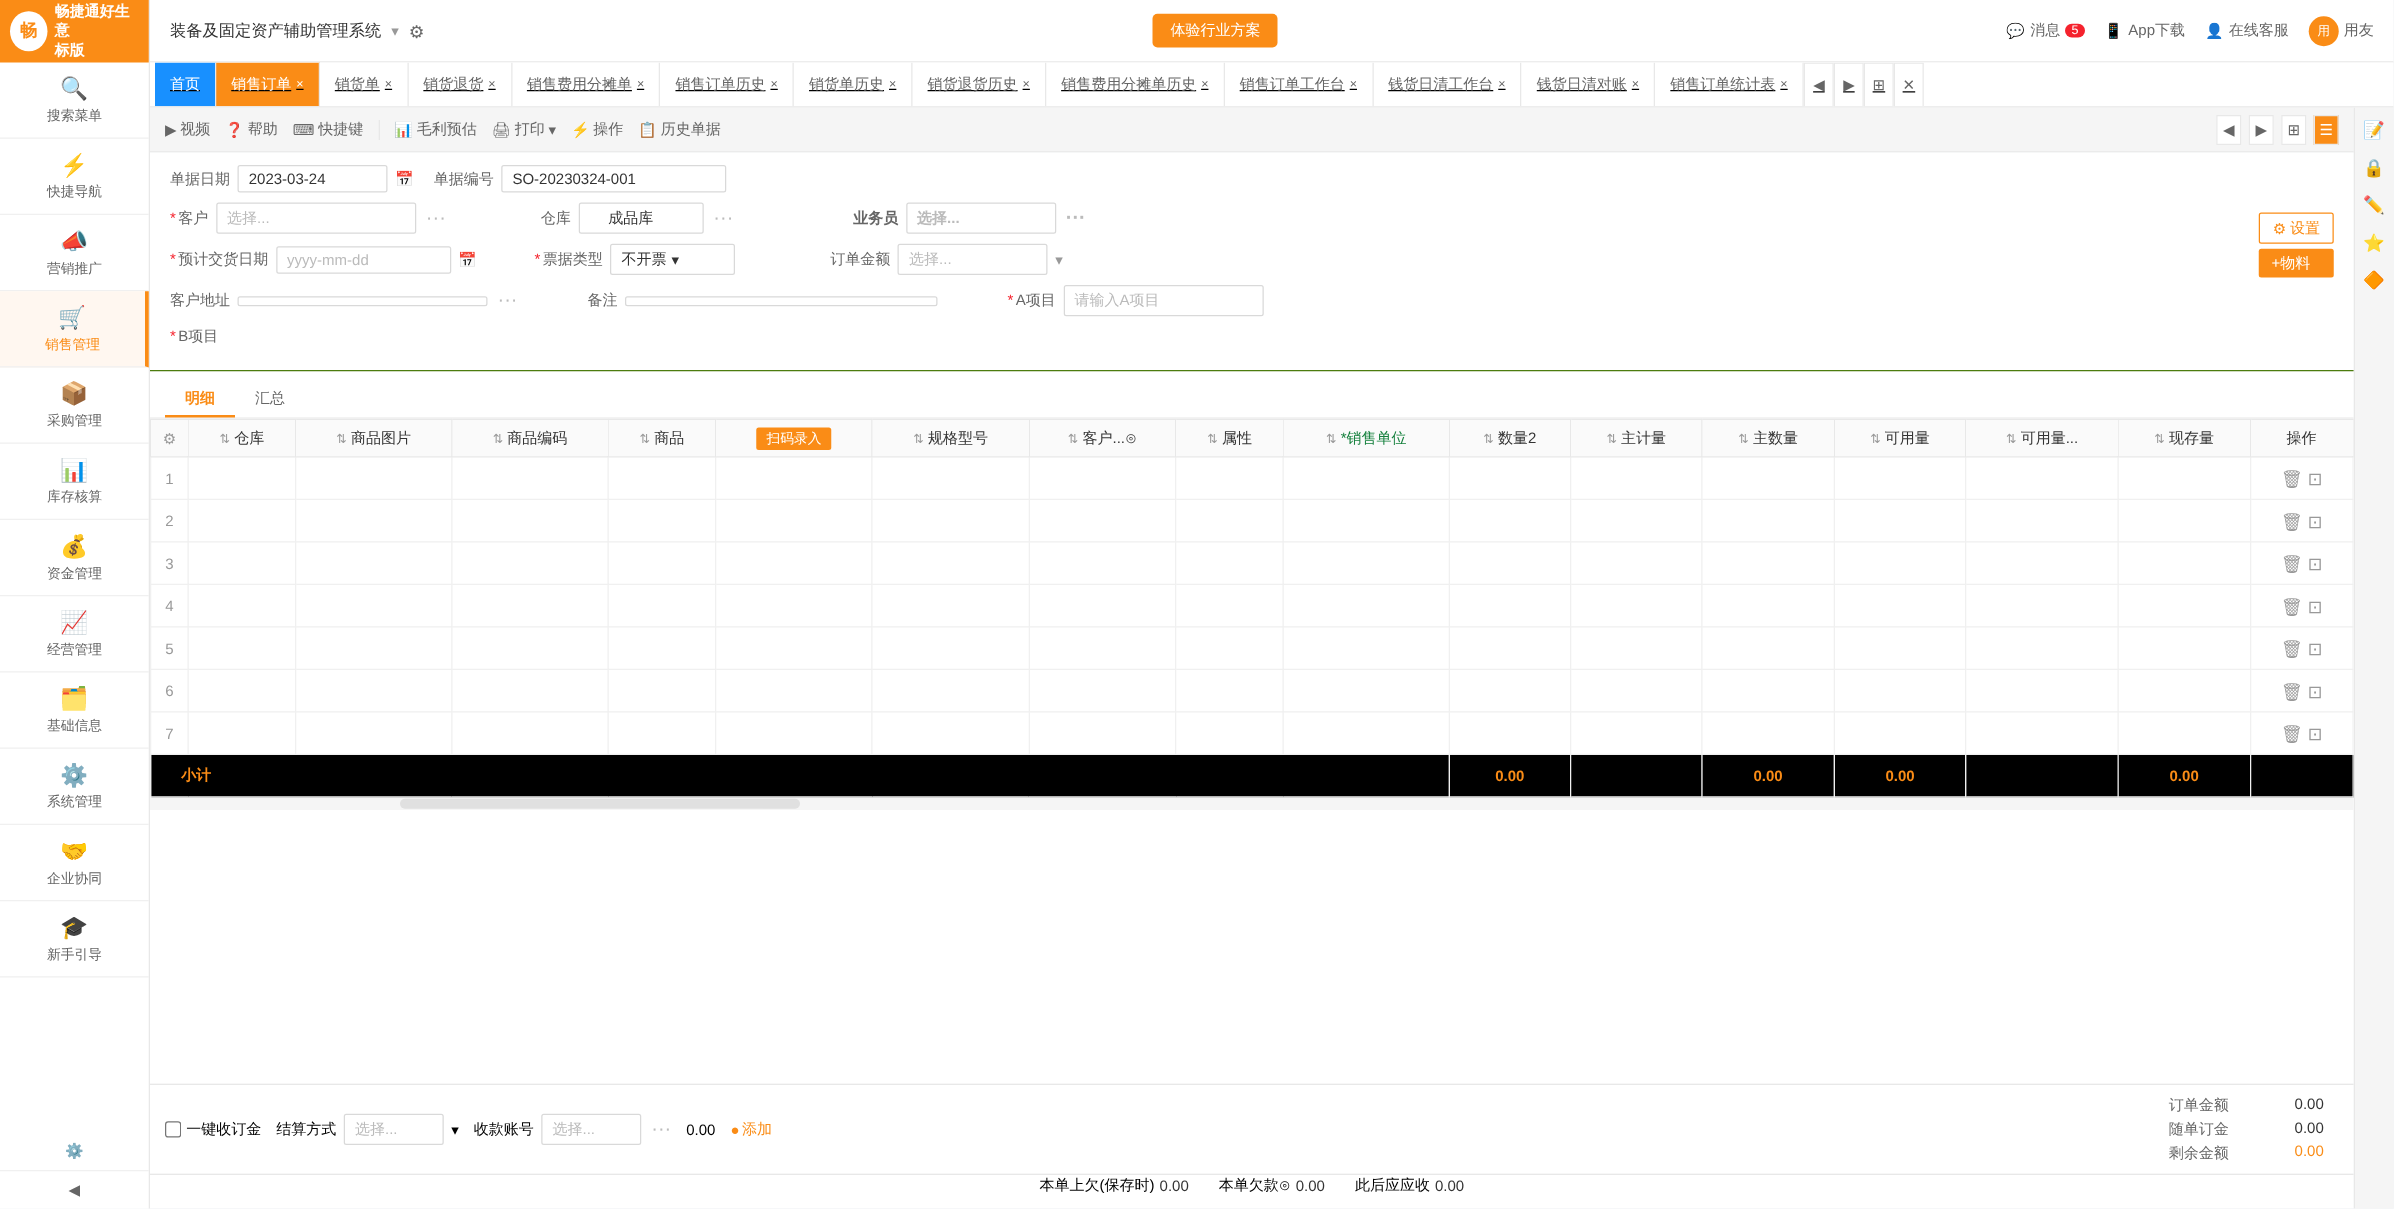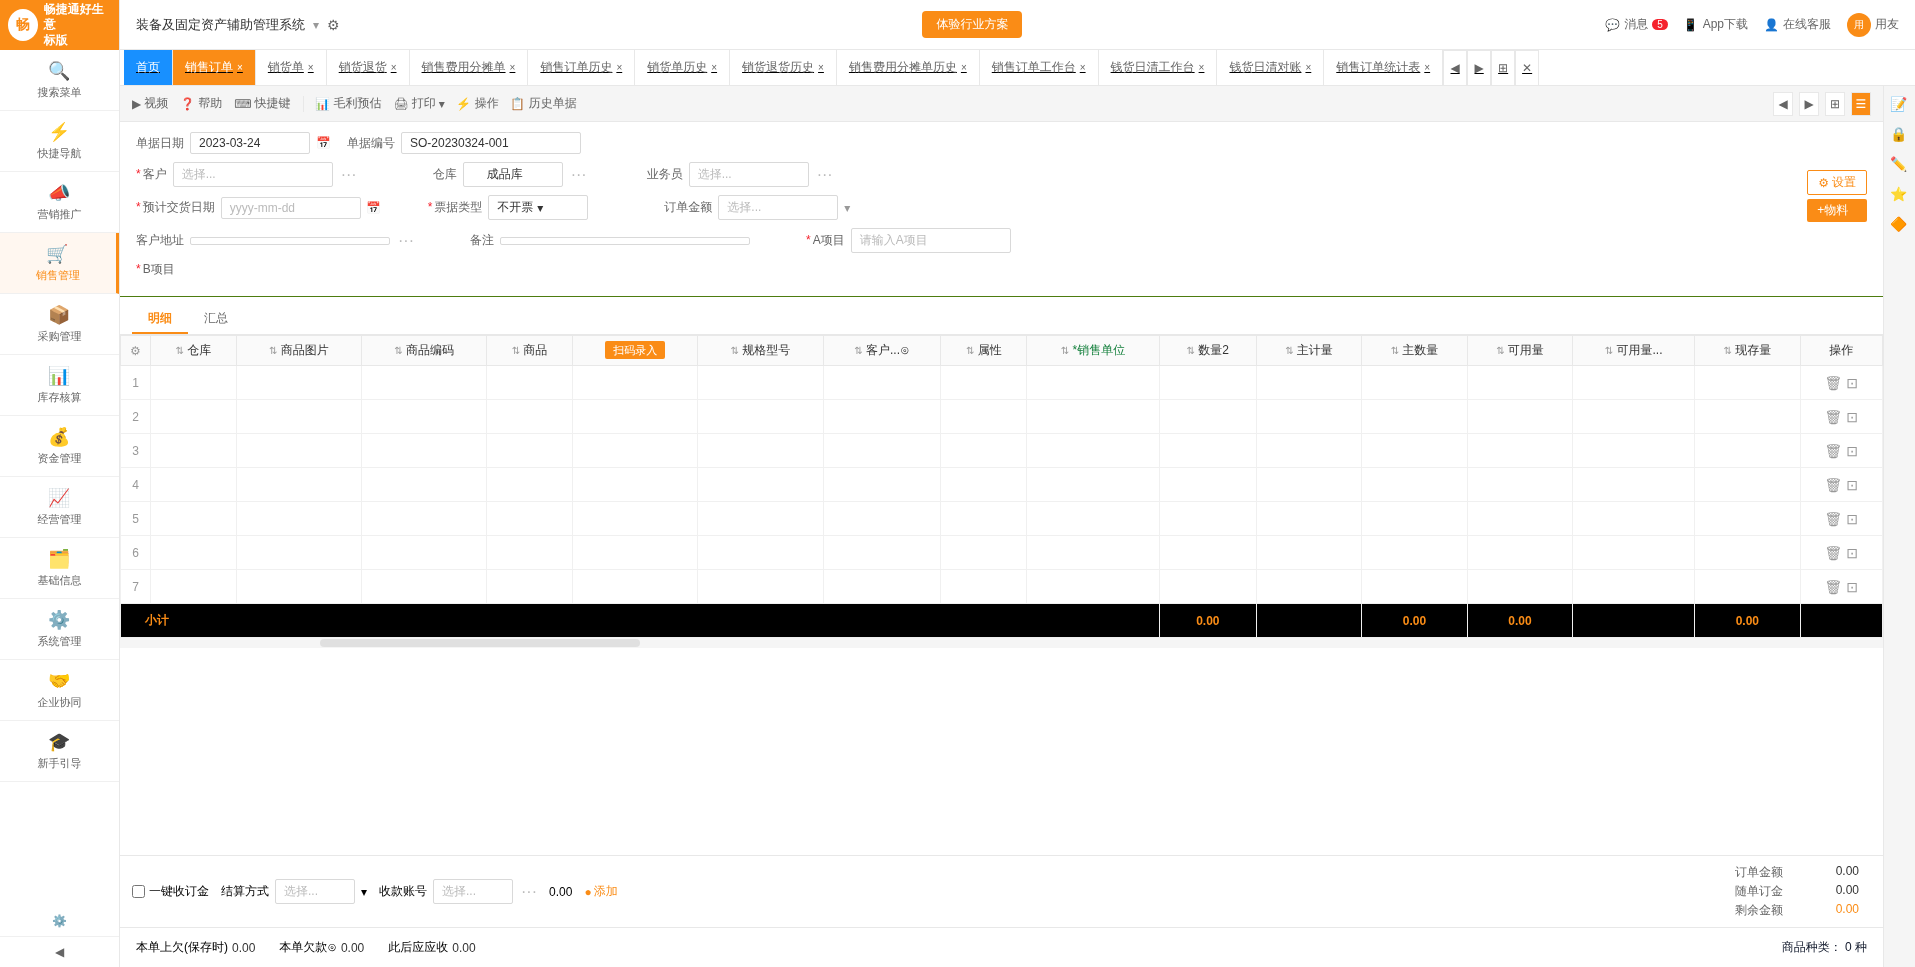--- a/index.html
+++ b/index.html
@@ -81,21 +81,21 @@
     .checkbox-label { display: flex; align-items: center; gap: 4px; cursor: pointer; white-space: nowrap; }
     .bottom-field { display: flex; align-items: center; gap: 6px; }
     .add-btn { color: #fa8c16; cursor: pointer; display: flex; align-items: center; gap: 2px; }
     .amount-panel { margin-left: auto; display: flex; flex-direction: column; align-items: flex-end; gap: 2px; padding-right: 12px; }
     .amount-row { display: flex; gap: 16px; justify-content: flex-end; }
     .amount-label { color: #666; }
     .amount-value { color: #333; min-width: 60px; text-align: right; }
     .amount-value.orange { color: #fa8c16; }
 
     
-    .footer { height: 40px; background: #fff; border-top: 1px solid #e8e8e8; display: flex; align-items: center; padding: 0 16px; gap: 20px; flex-shrink: 0; justify-content: space-between; }
+    .footer { height: 28px; background: #fff; border-top: 1px solid #e8e8e8; display: flex; align-items: center; padding: 0 16px; gap: 20px; flex-shrink: 0; justify-content: space-between; flex-direction: column; }
     .footer-left { display: flex; gap: 24px; align-items: center; }
     .footer-stat { display: flex; gap: 4px; align-items: center; }
     .footer-right { display: flex; gap: 12px; align-items: center; }
     .btn-discard { border: 1px solid #d9d9d9; background: #fff; padding: 5px 20px; border-radius: 2px; cursor: pointer; color: #666; }
     .btn-save-draft { border: 1px solid #fa8c16; background: #fff; padding: 5px 20px; border-radius: 2px; cursor: pointer; color: #fa8c16; }
     .btn-save-new { background: #fa8c16; color: #fff; border: none; padding: 5px 20px; border-radius: 2px; cursor: pointer; }
     .footer-center { color: #0f172a; }
 
     
     .right-sidebar { width: 32px; background: #f5f5f5; display: flex; flex-direction: column; align-items: center; padding: 4px 0; gap: 2px; border-left: 1px solid #e8e8e8; flex-shrink: 0; }
@@ -324,21 +324,21 @@
           <div class="form-field">
             <span class="form-label required">客户</span>
             <span class="form-input placeholder" style="min-width:160px;">选择...</span>
             <span class="form-input-dots">···</span>
           </div>
           <div class="form-field" style="margin-left:60px;">
             <span class="form-label">仓库</span>
             <span class="form-input" style="min-width:100px;padding-left:23px;">成品库</span>
             <span class="form-input-dots">···</span>
           </div>
-          <div class="form-field" style="margin-left:44px;">
+          <div class="form-field" style="margin-left:80px;font-weight:bold;">
             <span class="form-label">业务员</span>
             <span class="form-input placeholder" style="min-width:120px;">选择...</span>
             <span class="form-input-dots">···</span>
           </div>
 
           <div style="position:absolute;right:16px;top:48px;display:flex;flex-direction:column;gap:4px;">
             <button class="btn-setting">
               <span>⚙</span>
               <span>设置</span>
             </button>

